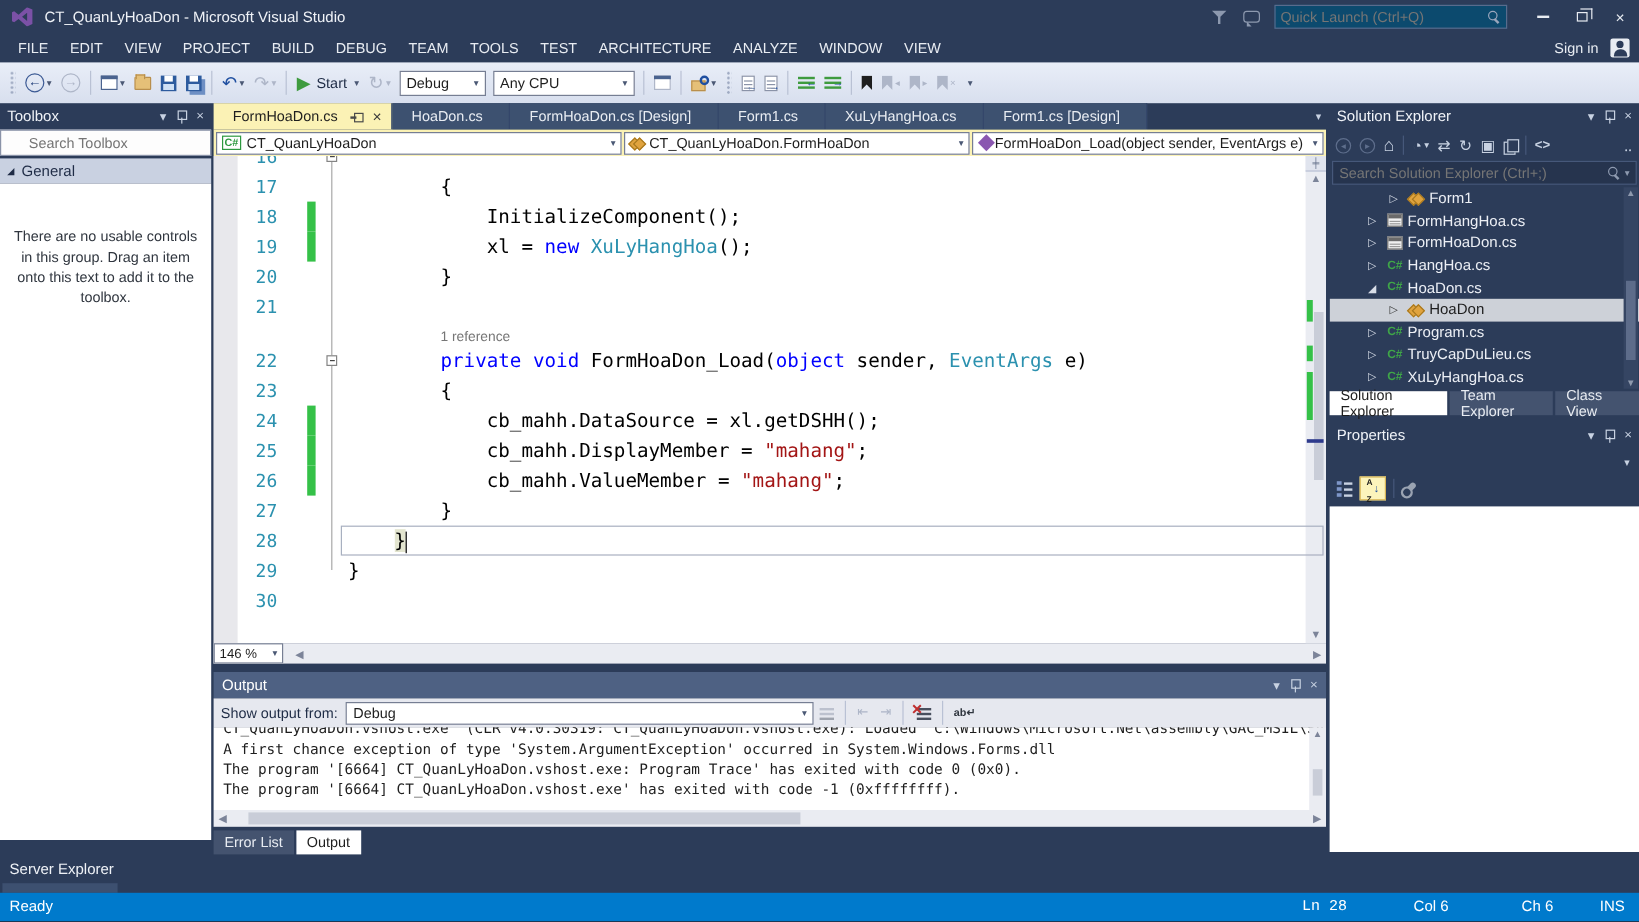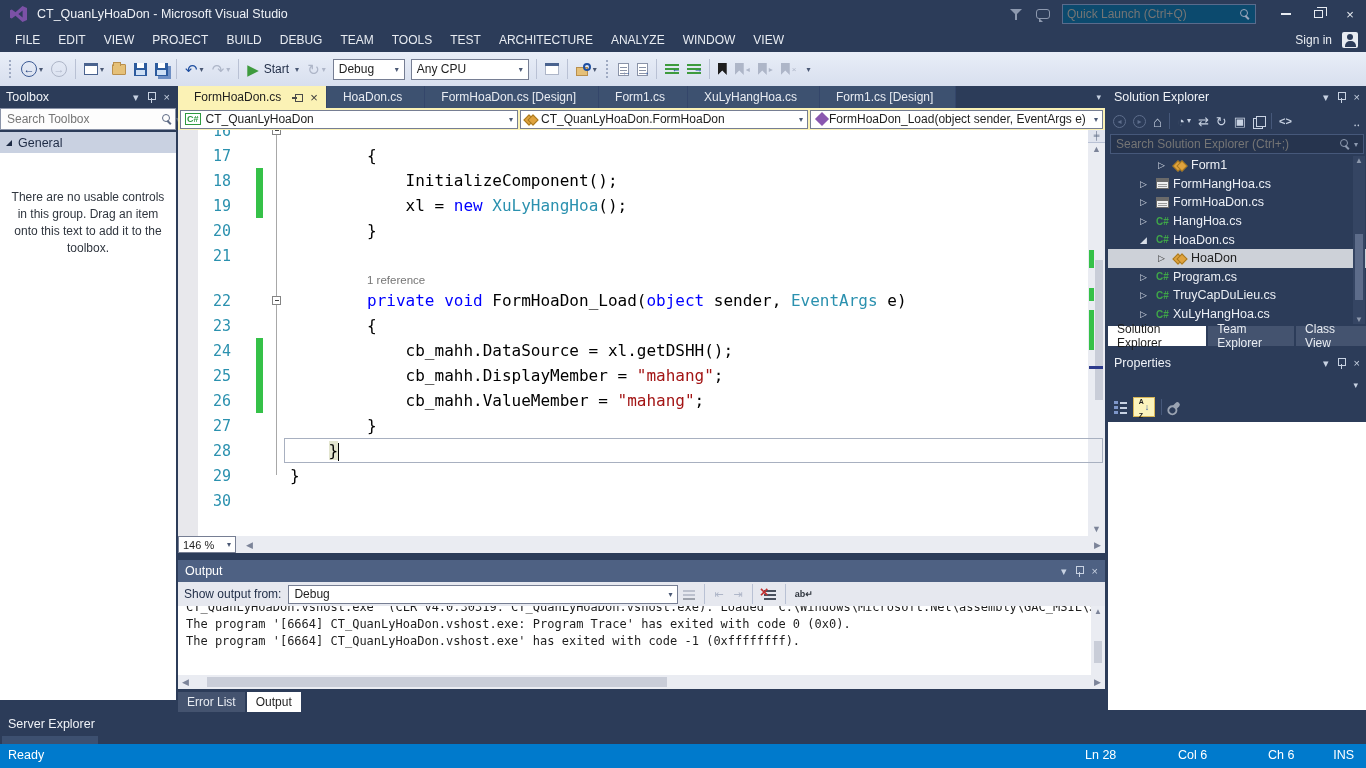--- a/index.html
+++ b/index.html
@@ -76,21 +76,21 @@
   .main{position:absolute;left:0;top:86px;width:1366px;height:658px;}
 
   
   .toolbox{position:absolute;left:0;top:0;width:176px;height:614px;}
   .panel-hd{height:22px;display:flex;align-items:center;padding:0 6px;color:#EFF2F7;font-size:12.5px;}
   .panel-hd .sp{flex:1;}
   .hd-ico{display:flex;align-items:center;gap:8px;color:#C8D2E2;font-size:11px;}
   .icon-pin{width:9px;height:11px;position:relative;display:inline-block;}
   .icon-pin::before{content:"";position:absolute;left:1px;top:0;width:6px;height:6px;border:1.5px solid #C8D2E2;}
   .icon-pin::after{content:"";position:absolute;left:4px;top:6px;width:1.5px;height:5px;background:#C8D2E2;}
-  .tbx-search{position:absolute;left:0;top:22px;width:176px;height:22px;background:#FDFDFD;border:1px solid #8A93A8;display:flex;align-items:center;padding:0 6px;}
+  .tbx-search{position:absolute;left:0;top:22px;width:176px;height:22px;background:#FDFDFD;border:1px solid #8A93A8;display:flex;align-items:center;padding:0 23px;}
   .tbx-search input{flex:1;border:none;outline:none;background:transparent;color:#6A788F;font-size:12px;font-family:"Liberation Sans",sans-serif;}
   .dark-search-ico::before{border-color:#5E6B85;} .dark-search-ico::after{background:#5E6B85;}
   .tbx-group{position:absolute;left:0;top:46px;width:176px;height:21px;background:#C9D1E1;color:#1E2B45;display:flex;align-items:center;padding-left:6px;gap:6px;font-size:12.5px;}
   .tri-exp{width:0;height:0;border-top:6px solid transparent;border-right:6px solid #1E2B45;}
   .tbx-body{position:absolute;left:0;top:67px;width:176px;height:547px;background:#FFFFFF;color:#30363F;}
   .tbx-empty{margin:36px 10px 0;text-align:center;line-height:17px;font-size:12px;}
   .server-exp{position:absolute;left:8px;top:631px;color:#EFF2F7;font-size:12.5px;}
   .server-tabhint{position:absolute;left:2px;top:650px;width:96px;height:8px;background:#3D5070;}
 
   
@@ -220,21 +220,21 @@
   .azbox .az{font:bold 7px "Liberation Sans",sans-serif;color:#1E1E1E;line-height:7px;}
   .azbox .dn{color:#1F4FA0;font-size:9px;}
   .props-sep{width:1px;height:16px;background:#46587A;}
   .ico-wrench{width:13px;height:5px;background:#9AA3B2;border-radius:3px;transform:rotate(-45deg);position:relative;}
   .ico-wrench::before{content:"";position:absolute;left:-2px;top:-2px;width:6px;height:6px;border:2px solid #9AA3B2;border-radius:50%;background:#2C3C59;}
   .props-body{position:absolute;left:0;top:70px;width:258px;height:288px;background:#FFFFFF;}
 
   
   .statusbar{position:absolute;left:0;top:744px;width:1366px;height:24px;background:#007ACC;color:#FFFFFF;font-size:12.5px;}
   .st-ready{position:absolute;left:8px;top:4px;}
-  .st-ln{position:absolute;left:1085px;top:4px;}
+  .st-ln{position:absolute;left:1085px;top:4px;font-family:Liberation Mono, monospace;}
   .st-col{position:absolute;left:1178px;top:4px;}
   .st-ch{position:absolute;left:1268px;top:4px;}
   .st-ins{position:absolute;right:12px;top:4px;}
 </style>
 </head>
 <body>
 
 <div class="screen">
 
   <div class="titlebar">
@@ -613,20 +613,21 @@
             </span>
           <span class="tbsep"></span>
           <span class="oti">
               <span class="ico-clear"></span>
             </span>
           <span class="tbsep"></span>
           <span class="oti ico-wrap">ab↵</span>
         </div>
         <div class="out-log">
             <div class="olog-line">CT_QuanLyHoaDon.vshost.exe' (CLR v4.0.30319: CT_QuanLyHoaDon.vshost.exe): Loaded 'C:\Windows\Microsoft.Net\assembly\GAC_MSIL\Sy</div>
+            <div class="olog-line">A first chance exception of type 'System.ArgumentException' occurred in System.Windows.Forms.dll</div>
             <div class="olog-line">The program '[6664] CT_QuanLyHoaDon.vshost.exe: Program Trace' has exited with code 0 (0x0).</div>
             <div class="olog-line">The program '[6664] CT_QuanLyHoaDon.vshost.exe' has exited with code -1 (0xffffffff).</div>
           </div>
         <div class="out-vscroll">
           <div class="out-vs-up">▲</div>
           <div class="out-vs-thumb"></div>
         </div>
         <div class="out-hscroll">
           <span class="hs-arrow">◀</span>
           <span class="out-hthumb"></span>

